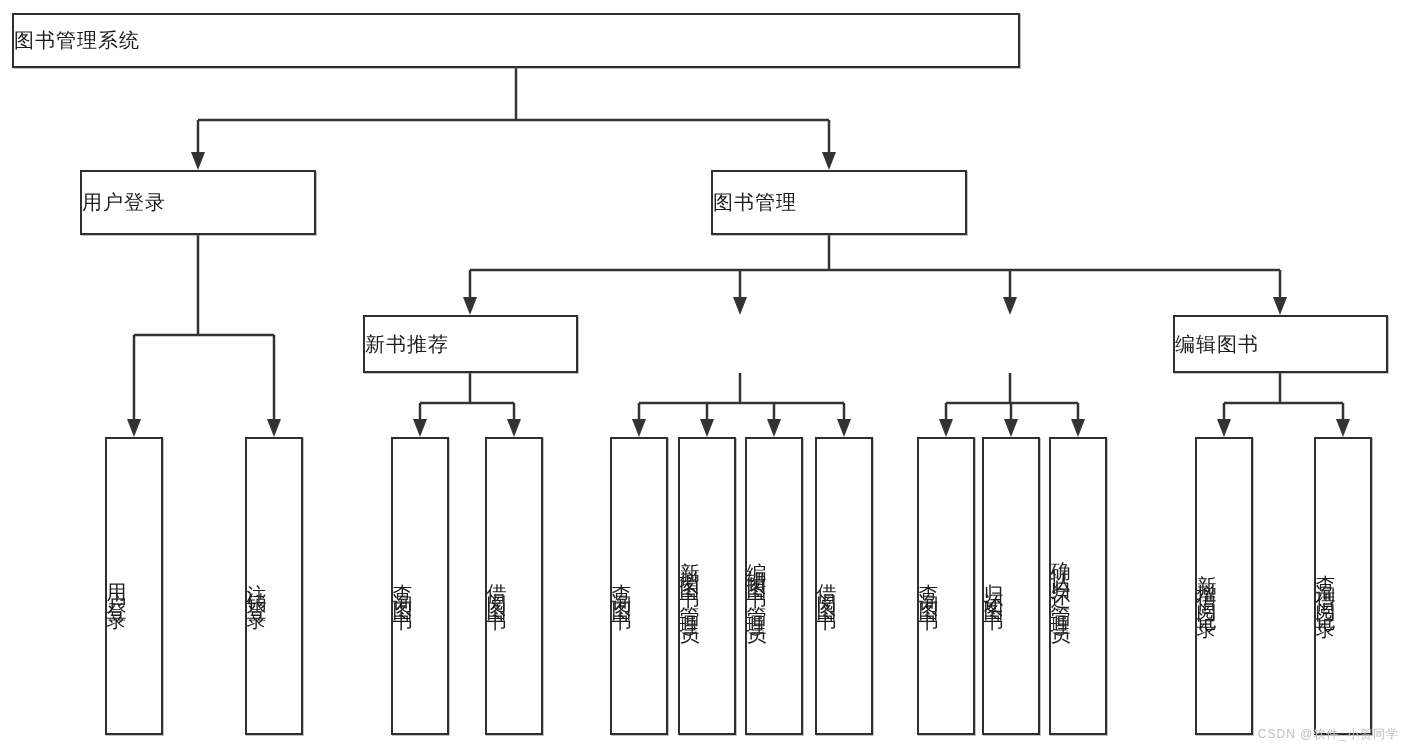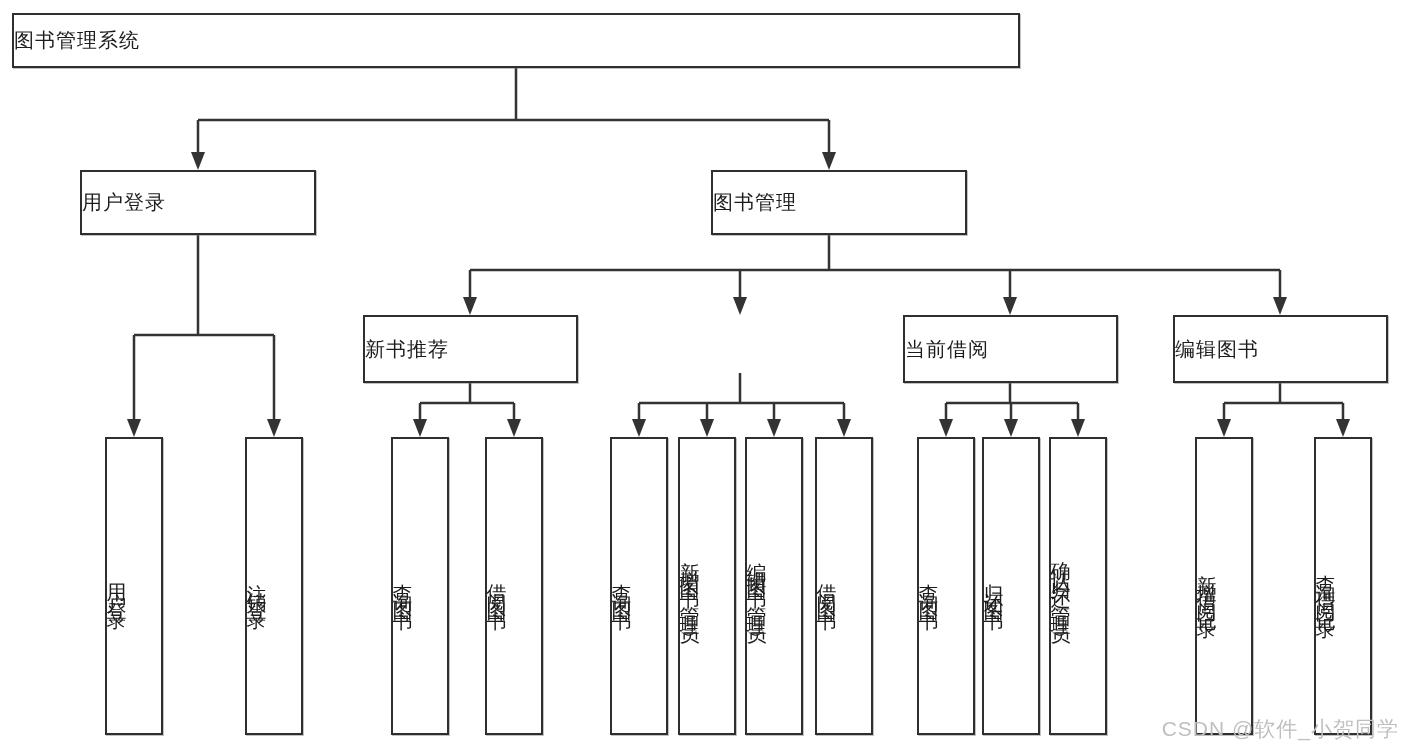--- a/index.html
+++ b/index.html
@@ -29,21 +29,21 @@
     display: flex;
     align-items: center;
     color: #1c1c1c;
     font-size: 20px;
     letter-spacing: 1px;
     box-shadow: 1px 1px 0 rgba(120,120,120,0.45);
   }
   .root-box   { left: 12px;  top: 13px;  width: 1008px; height: 55px; }
   .l1a        { left: 80px;  top: 170px; width: 236px;  height: 65px; }
   .l1b        { left: 711px; top: 170px; width: 256px;  height: 65px; }
-  .l2         { top: 315px;  height: 68px; width: 215px; }
+  .l2         { top: 315px;  height: 58px; width: 215px; }
   .l2a { left: 363px; }  .l2b { left: 633px; }
   .l2c { left: 903px; }  .l2d { left: 1173px; }
   .leaf       { top: 437px;  height: 298px; width: 58px; }
   .leaf .vtxt {
     writing-mode: vertical-rl;
     text-orientation: mixed;
     letter-spacing: 9px;
     line-height: 1;
     white-space: nowrap;
   }
@@ -52,21 +52,21 @@
   .lf5  { left: 610px; }  .lf6  { left: 678px; }
   .lf7  { left: 745px; }  .lf8  { left: 815px; }
   .lf9  { left: 917px; }  .lf10 { left: 982px; }
   .lf11 { left: 1049px; } .lf12 { left: 1195px; }
   .lf13 { left: 1314px; }
   .watermark {
     position: absolute;
     right: 6px;
     bottom: 4px;
     color: #bfbfbf;
-    font-size: 21px;
+    font-size: 12px;
     letter-spacing: 1px;
     z-index: 5;
     pointer-events: none;
   }
 </style>
 </head>
 <body>
 
 <div class="stage">
 
@@ -120,23 +120,20 @@
   <div class="box l1a">
     <span>用户登录</span>
   </div>
   <div class="box l1b">
     <span>图书管理</span>
   </div>
 
   <div class="box l2 l2a">
     <span>新书推荐</span>
   </div>
-  <div class="box l2 l2c">
-    <span>当前借阅</span>
-  </div>
   <div class="box l2 l2d">
     <span>编辑图书</span>
   </div>
 
   <div class="box leaf lf1">
     <span class="vtxt">用户登录</span>
   </div>
   <div class="box leaf lf2">
     <span class="vtxt">注销登录</span>
   </div>

